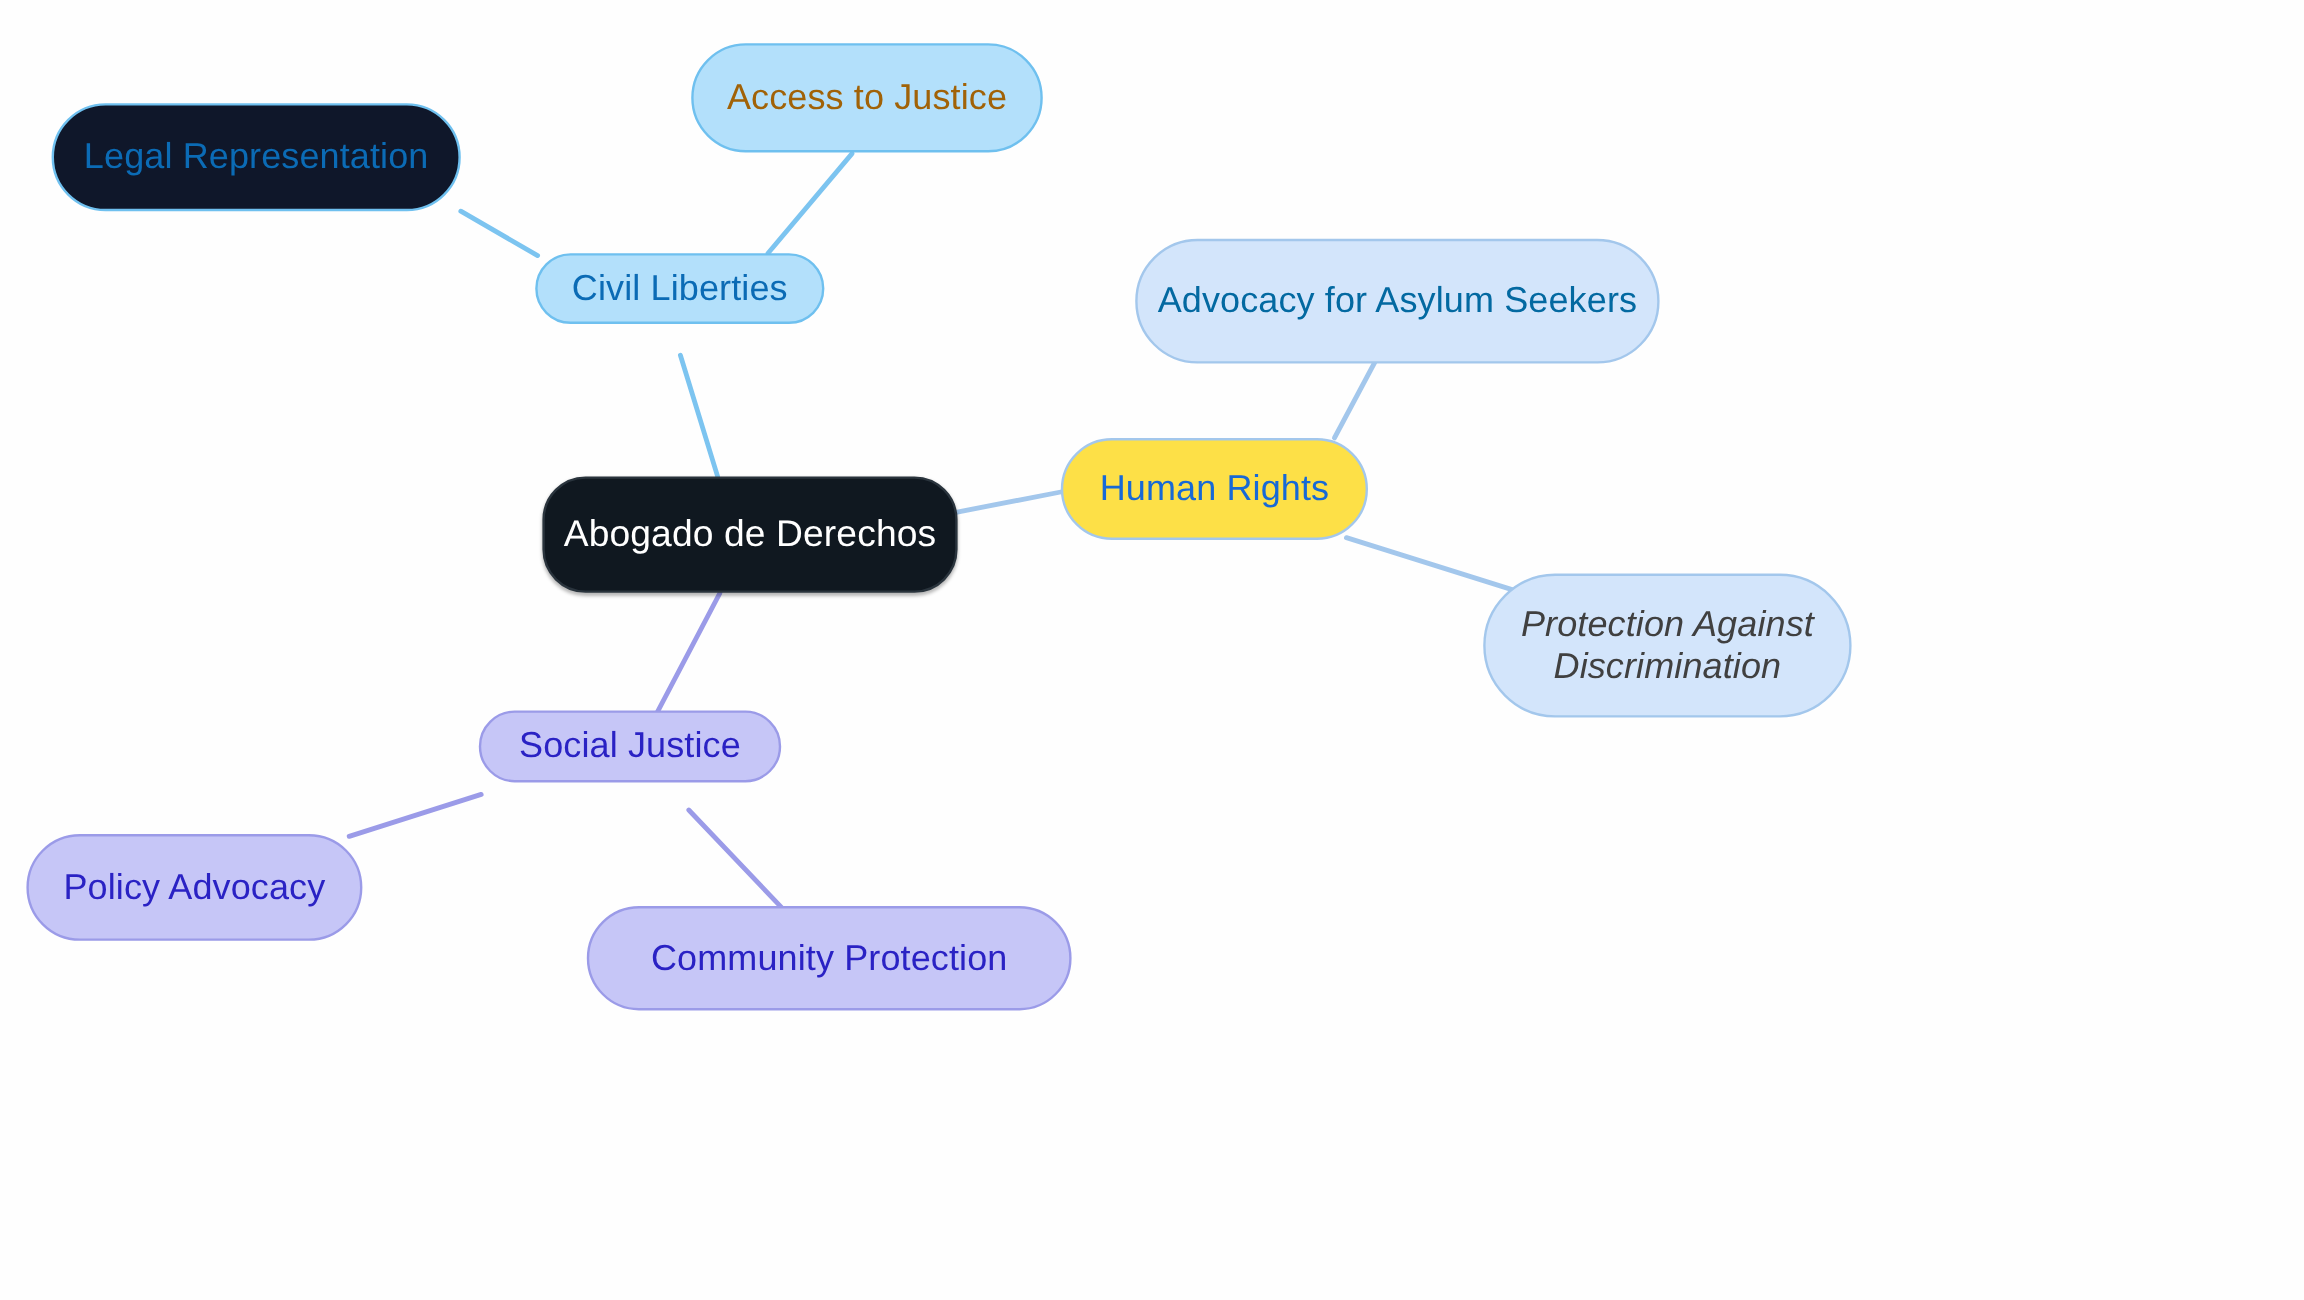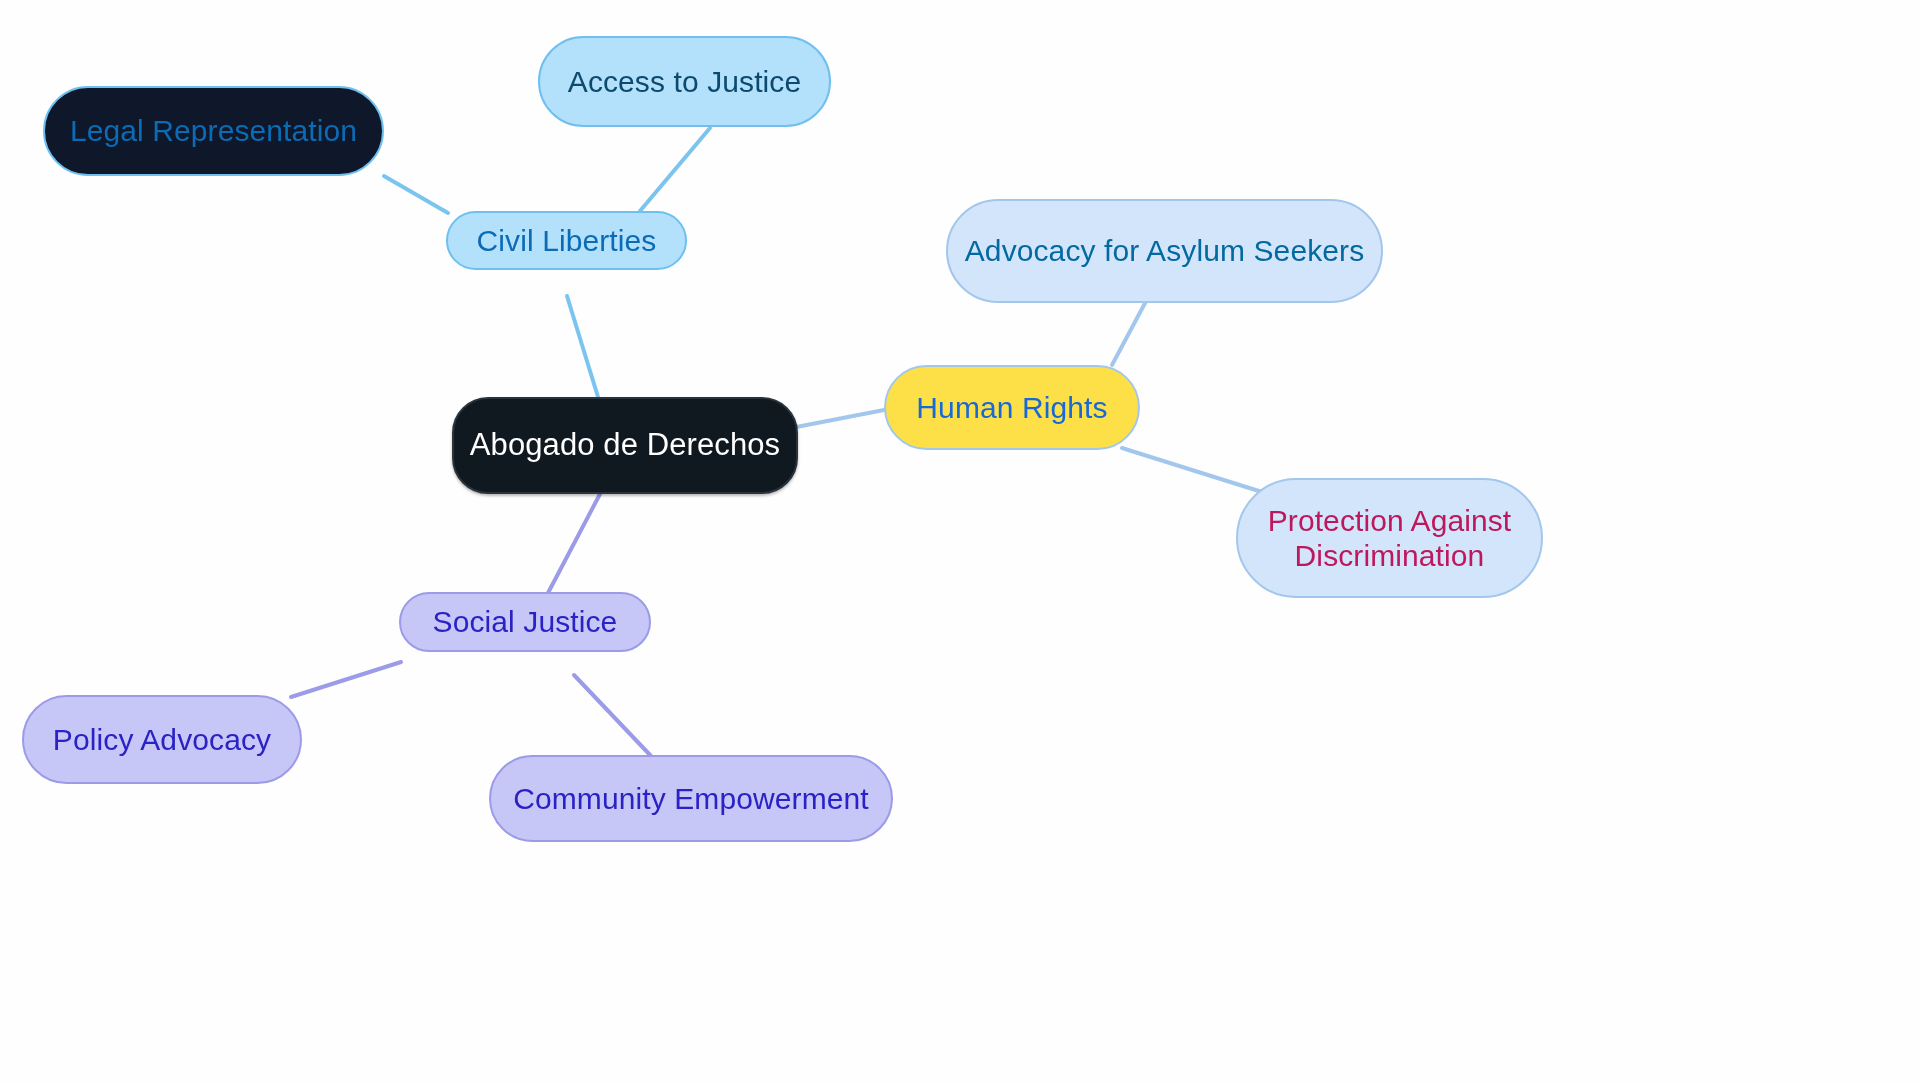--- a/index.html
+++ b/index.html
@@ -97,23 +97,23 @@
       <line x1="1122" y1="448" x2="1262" y2="492" stroke="#a3c7ec" stroke-width="4" stroke-linecap="round"></line>
       <line x1="600" y1="494" x2="548" y2="593" stroke="#9b9be8" stroke-width="4" stroke-linecap="round"></line>
       <line x1="401" y1="662" x2="291" y2="697" stroke="#9b9be8" stroke-width="4" stroke-linecap="round"></line>
       <line x1="574" y1="675" x2="651" y2="756" stroke="#9b9be8" stroke-width="4" stroke-linecap="round"></line>
     </svg>
 
   <div id="node-layer">
       <div class="node node--root" style="left: 452px; top: 397px; width: 346px; height: 97px; background: rgb(16, 24, 32); border-color: rgb(42, 52, 61); color: rgb(255, 255, 255);">Abogado de Derechos</div>
       <div class="node node--cyan" style="left: 446px; top: 211px; width: 241px; height: 59px; background: rgb(179, 224, 251); border-color: rgb(111, 192, 239); color: rgb(11, 107, 181);">Civil Liberties</div>
       <div class="node node--cyan" style="left: 43px; top: 86px; width: 341px; height: 90px; background: #0f172a; border-color: rgb(111, 192, 239); color: rgb(11, 107, 181);">Legal Representation</div>
-      <div class="node node--cyan" style="left: 538px; top: 36px; width: 293px; height: 91px; background: rgb(179, 224, 251); border-color: rgb(111, 192, 239); color: #0c4a6e;">Access to Justice</div>
+      <div class="node node--cyan" style="left: 576px; top: 36px; width: 293px; height: 91px; background: rgb(179, 224, 251); border-color: rgb(111, 192, 239); color: #a16207;">Access to Justice</div>
       <div class="node node--blue" style="left: 884px; top: 365px; width: 256px; height: 85px; background: #fde047; border-color: rgb(163, 199, 236); color: rgb(23, 105, 214);">Human Rights</div>
       <div class="node node--blue" style="left: 946px; top: 199px; width: 437px; height: 104px; background: rgb(211, 229, 251); border-color: rgb(163, 199, 236); color: #0369a1;">Advocacy for Asylum Seekers</div>
-      <div class="node node--blue" style="left: 1236px; top: 478px; width: 307px; height: 120px; background: rgb(211, 229, 251); border-color: rgb(163, 199, 236); color: #be185d;">Protection Against
+      <div class="node node--blue" style="left: 1236px; top: 478px; width: 307px; height: 120px; background: rgb(211, 229, 251); border-color: rgb(163, 199, 236); color: #404040; font-style: italic;">Protection Against
 Discrimination</div>
       <div class="node node--purple" style="left: 399px; top: 592px; width: 252px; height: 60px; background: rgb(198, 198, 247); border-color: rgb(155, 155, 232); color: rgb(42, 34, 196);">Social Justice</div>
       <div class="node node--purple" style="left: 22px; top: 695px; width: 280px; height: 89px; background: rgb(198, 198, 247); border-color: rgb(155, 155, 232); color: rgb(42, 34, 196);">Policy Advocacy</div>
-      <div class="node node--purple" style="left: 489px; top: 755px; width: 404px; height: 87px; background: rgb(198, 198, 247); border-color: rgb(155, 155, 232); color: rgb(42, 34, 196);">Community Empowerment</div>
+      <div class="node node--purple" style="left: 489px; top: 755px; width: 404px; height: 87px; background: rgb(198, 198, 247); border-color: rgb(155, 155, 232); color: rgb(42, 34, 196);">Community Protection</div>
     </div>
 
 </div>
 
 </body></html>

